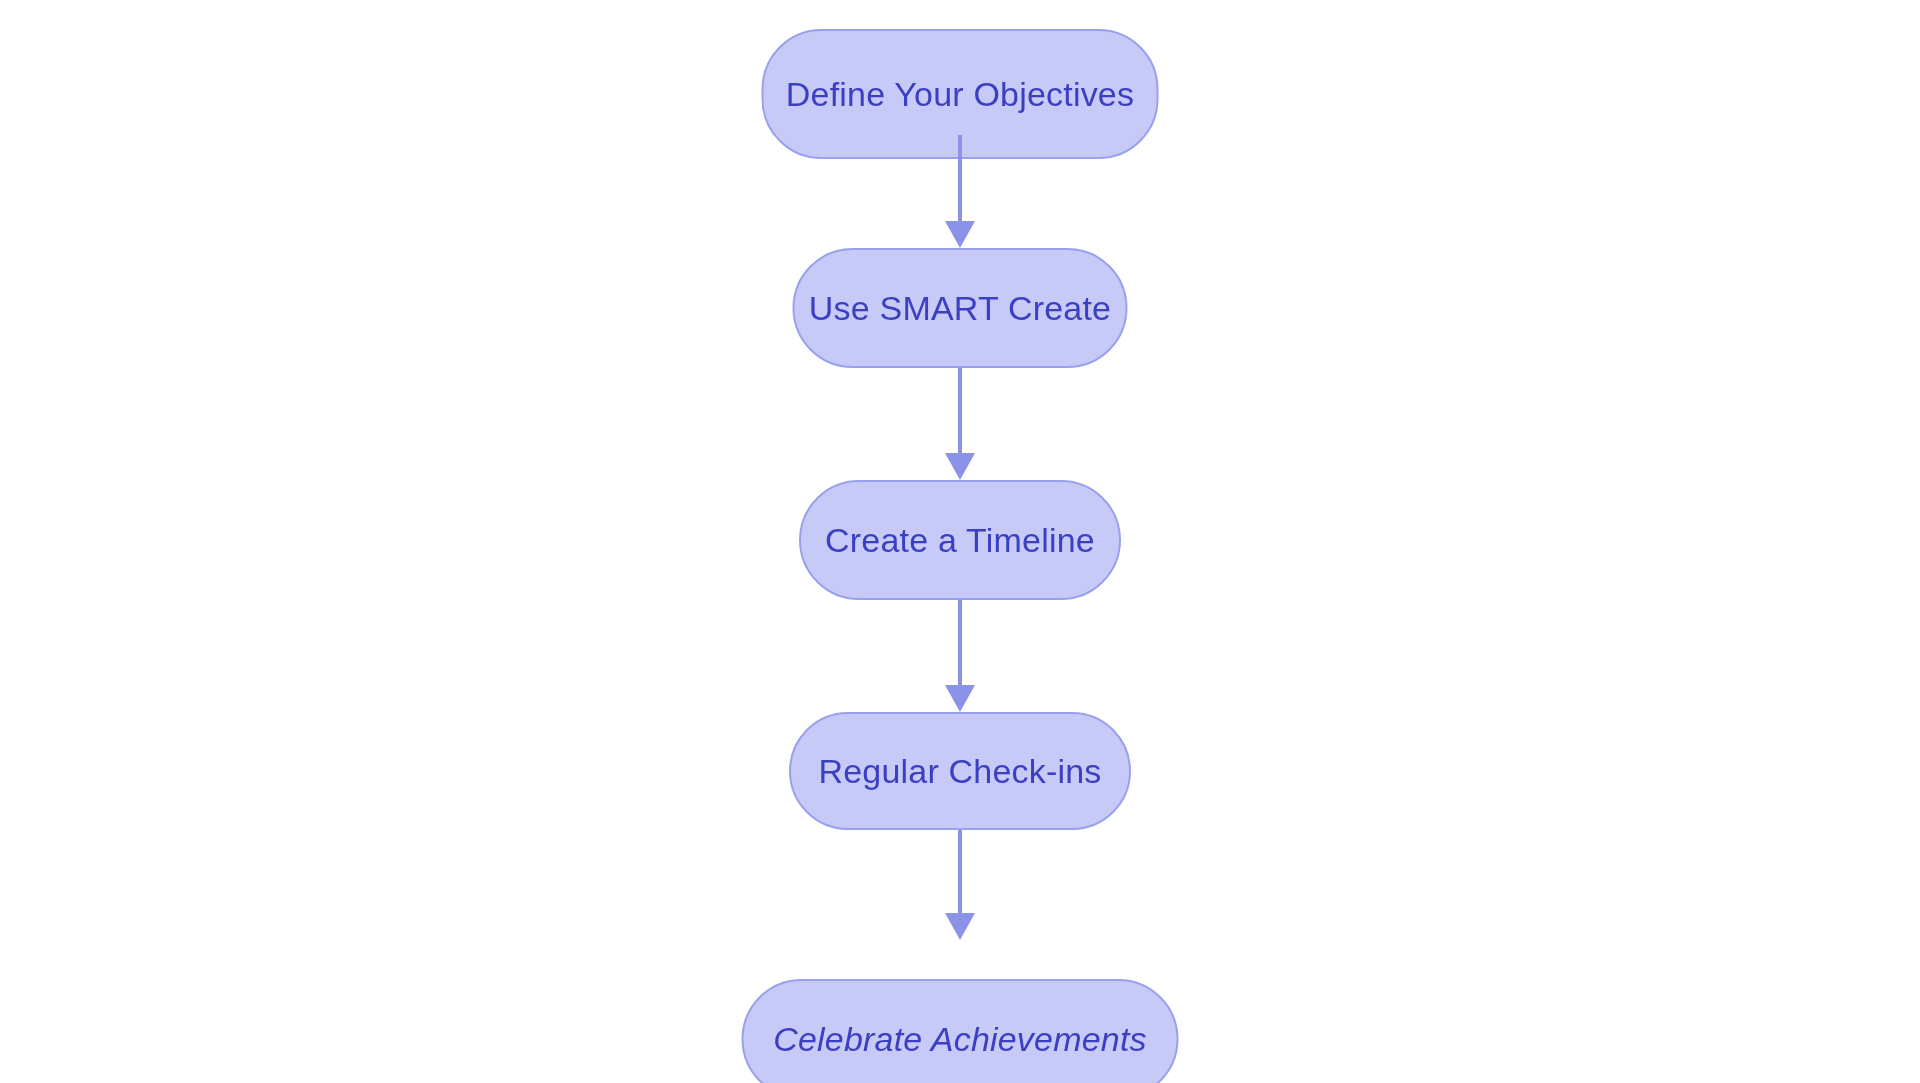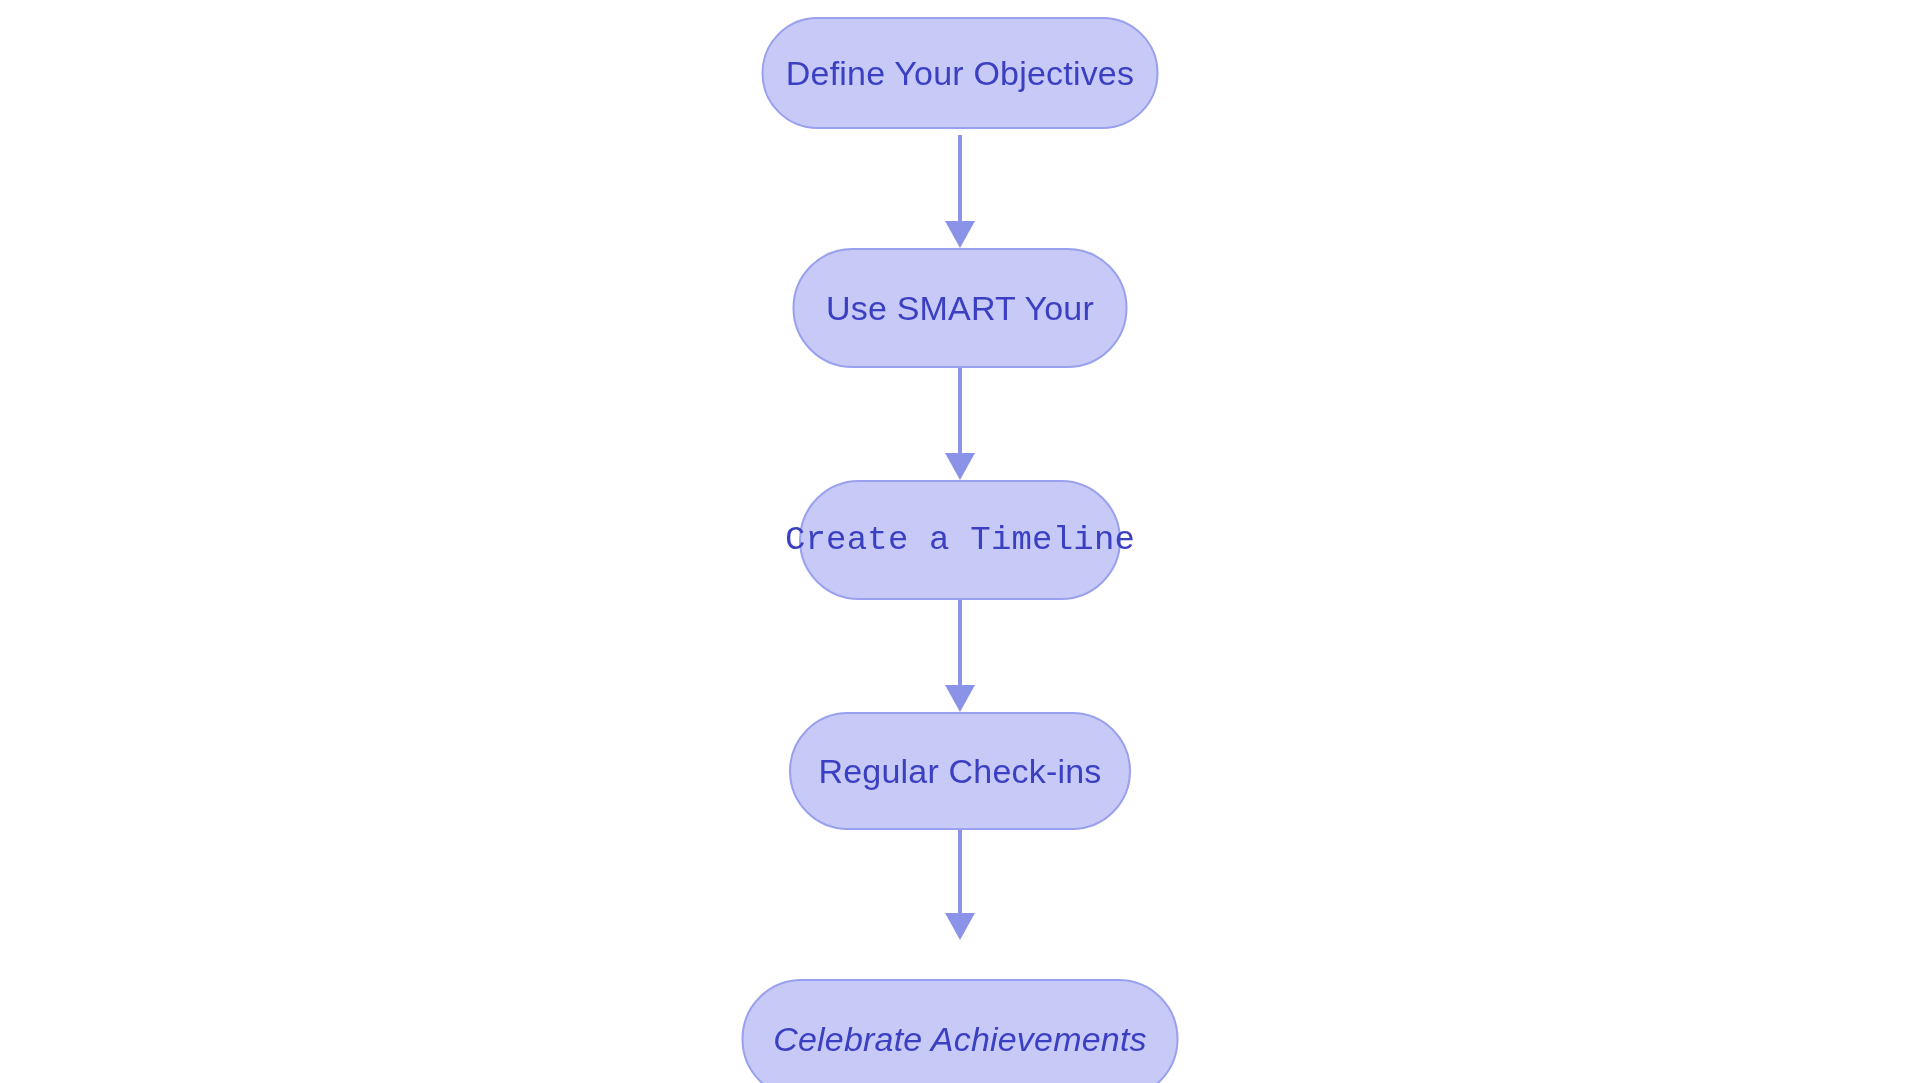--- a/index.html
+++ b/index.html
@@ -28,23 +28,23 @@
     border-radius: 60px;
     display: flex;
     align-items: center;
     justify-content: center;
     font-size: 34px;
     font-weight: 400;
     letter-spacing: 0.2px;
     color: var(--node-text);
     white-space: nowrap;
   }
-  .node-1 { top: 17px;  width: 397px; height: 112px; }
+  .node-1 { top: 29px;  width: 397px; height: 130px; }
   .node-2 { top: 248px; width: 335px; height: 120px; }
-  .node-3 { top: 480px; width: 322px; height: 120px; font-family: Liberation Mono, monospace; }
+  .node-3 { top: 480px; width: 322px; height: 120px; }
   .node-4 { top: 712px; width: 342px; height: 118px; text-align: right; }
   .node-5 { top: 979px; width: 437px; height: 120px; font-style: italic; }
   .arrow {
     position: absolute;
     left: 50%;
     transform: translateX(-50%);
     width: 30px;
   }
   .arrow-1 { top: 135px; height: 113px; }
   .arrow-2 { top: 368px; height: 112px; }
@@ -79,21 +79,21 @@
   <div class="node node-1">
     <span>Define Your Objectives</span>
   </div>
 
   <div class="arrow arrow-1">
     <div class="arrow-line"></div>
     <div class="arrow-head"></div>
   </div>
 
   <div class="node node-2">
-    <span>Use SMART Your</span>
+    <span>Use SMART Create</span>
   </div>
 
   <div class="arrow arrow-2">
     <div class="arrow-line"></div>
     <div class="arrow-head"></div>
   </div>
 
   <div class="node node-3">
     <span>Create a Timeline</span>
   </div>

